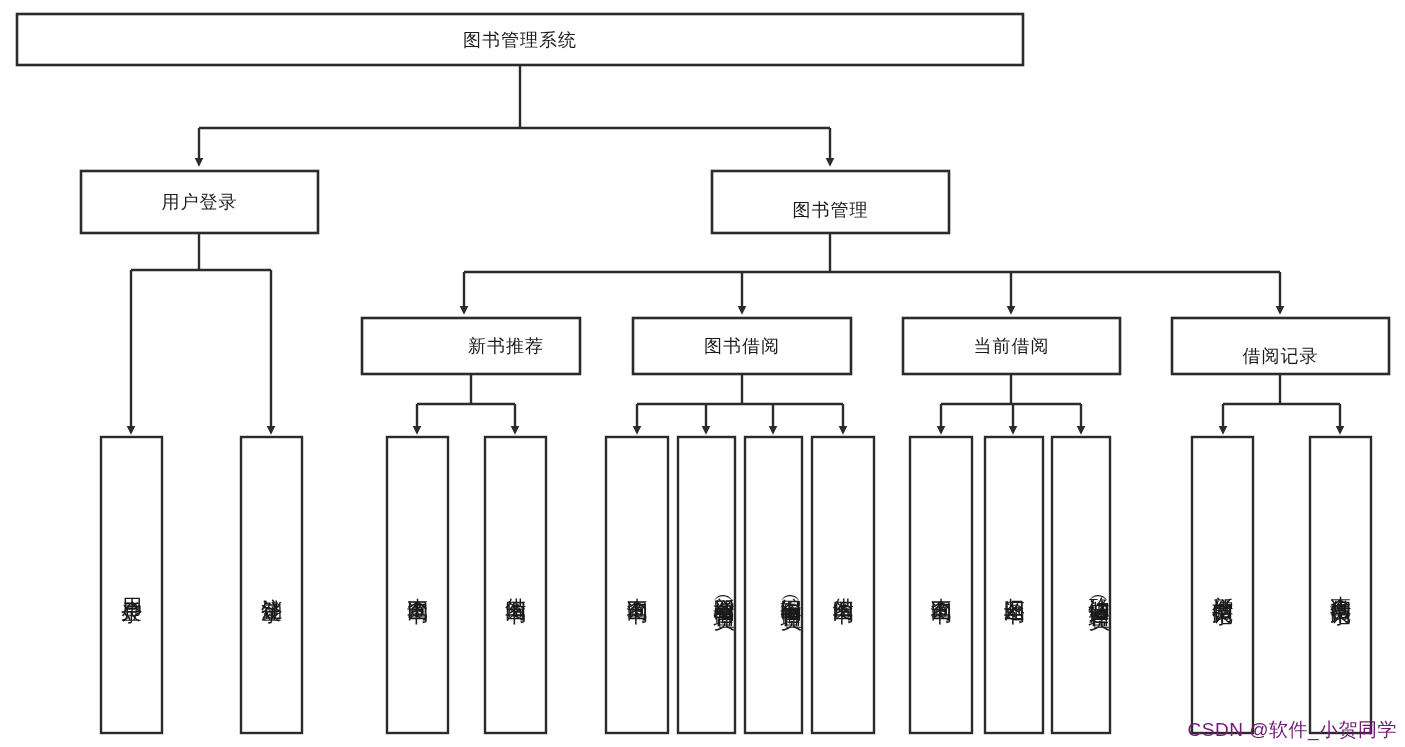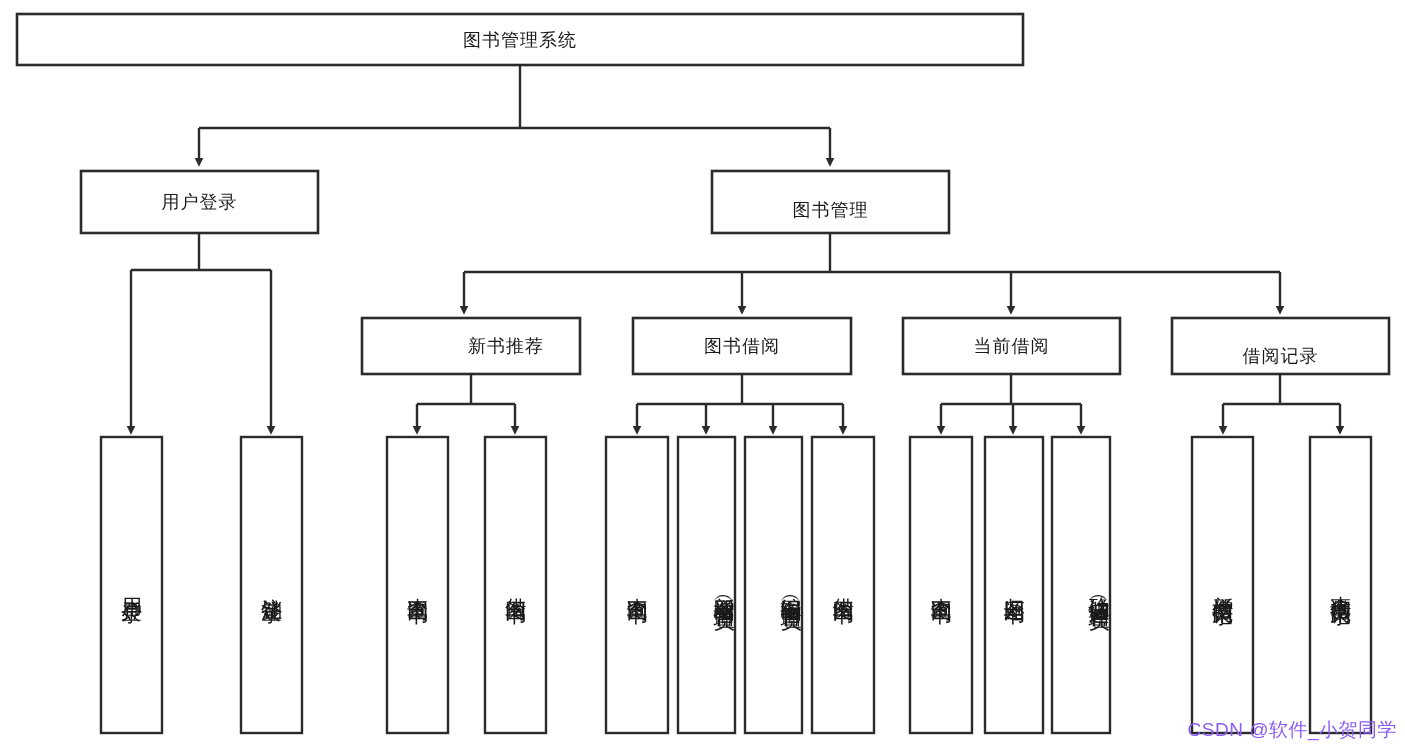--- a/index.html
+++ b/index.html
@@ -73,21 +73,21 @@
     color: #1a1a1a;
     letter-spacing: 1px;
     pointer-events: none;
   }
   .watermark {
     position: absolute;
     right: 8px;
     bottom: 4px;
     font-family: "Liberation Sans", sans-serif;
     font-size: 19px;
-    color: #8b5cf6;
+    color: #701a75;
     letter-spacing: 0.5px;
     white-space: nowrap;
     pointer-events: none;
   }
 </style>
 </head>
 <body>
 
 <div id="diagram-root">
 

